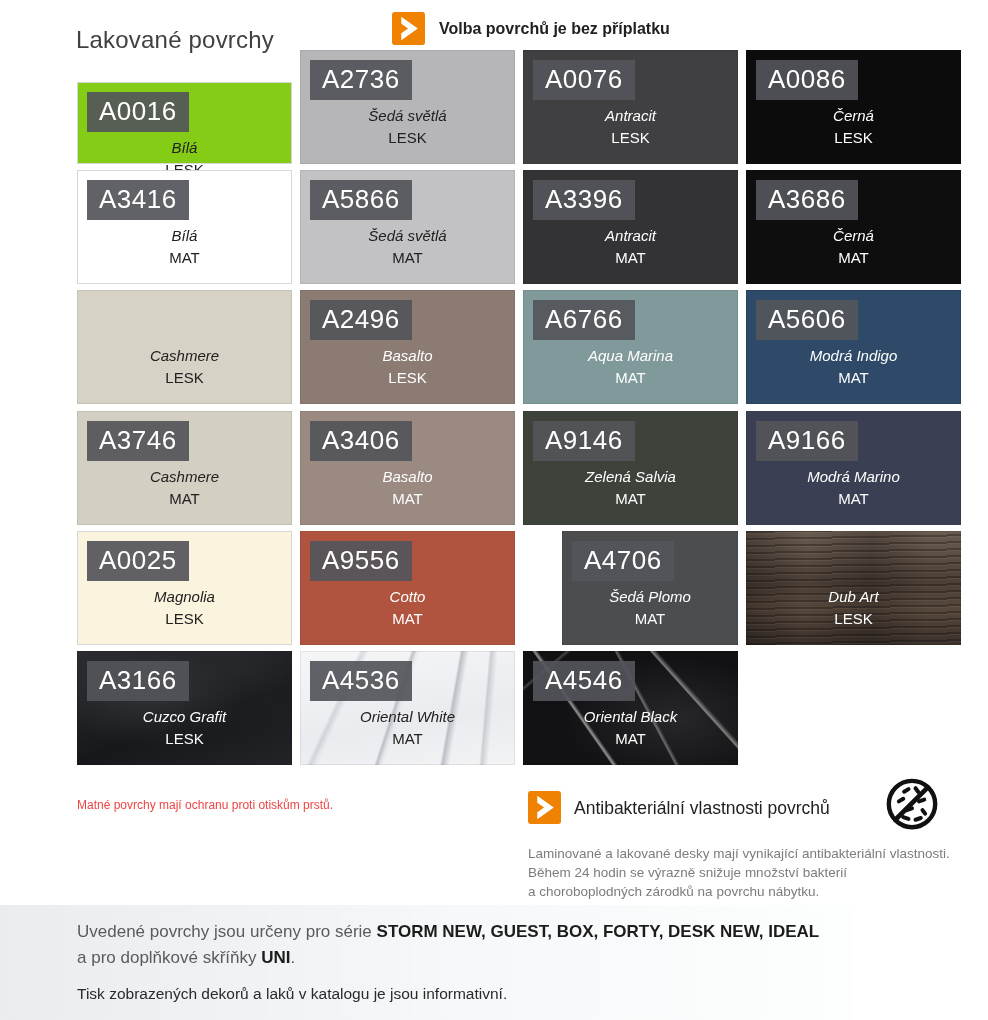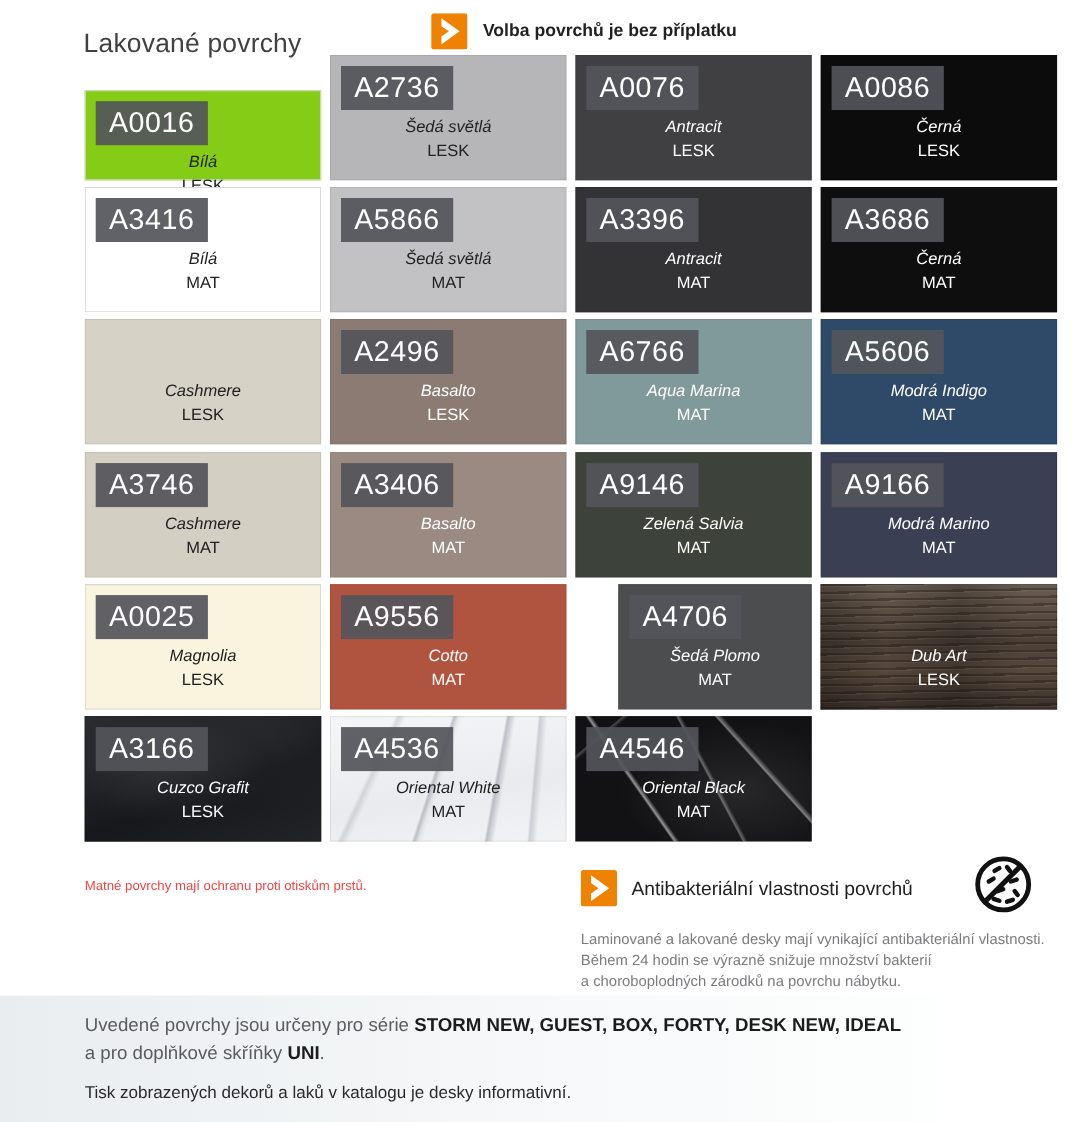--- a/index.html
+++ b/index.html
@@ -234,14 +234,14 @@
 
 <div class="ab-text">
   <div>Laminované a lakované desky mají vynikající antibakteriální vlastnosti.</div>
   <div>Během 24 hodin se výrazně snižuje množství bakterií</div>
   <div>a choroboplodných zárodků na povrchu nábytku.</div>
 </div>
 
 <div class="footer">
   <div class="series"><span>Uvedené povrchy jsou určeny pro série </span><b>STORM NEW, GUEST, BOX, FORTY, DESK NEW, IDEAL</b><br><span>a pro doplňkové skříňky </span><b>UNI</b><span>.</span>
   </div>
-  <div class="print-note">Tisk zobrazených dekorů a laků v katalogu je desky informativní.</div>
+  <div class="print-note">Tisk zobrazených dekorů a laků v katalogu je jsou informativní.</div>
 </div>
 
 </body></html>

